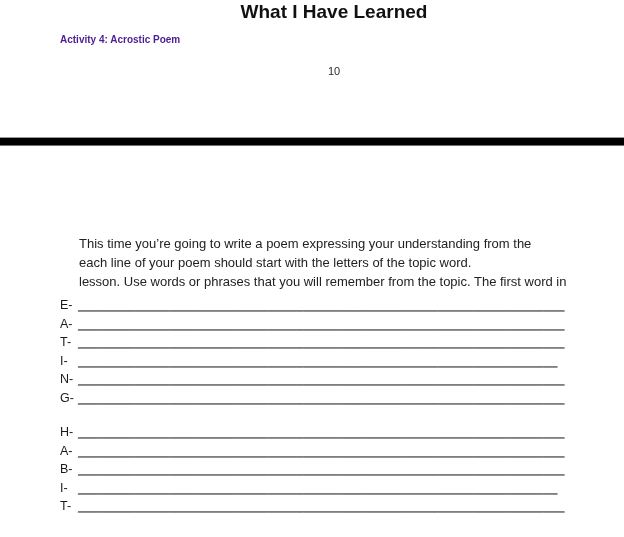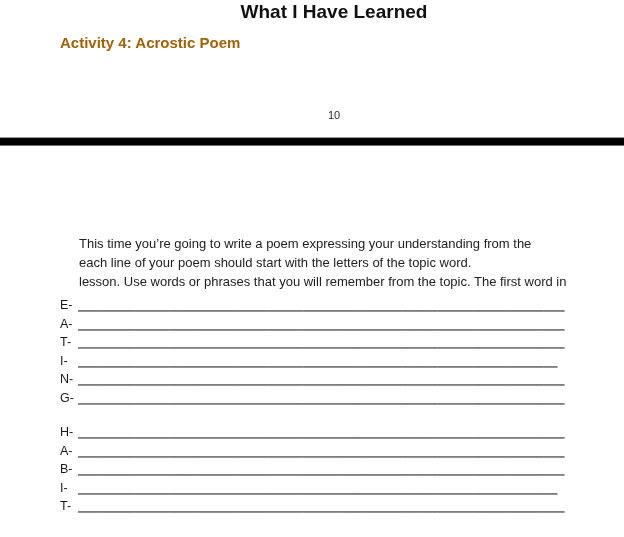--- a/index.html
+++ b/index.html
@@ -24,33 +24,32 @@
     width: 548px;
     text-align: center;
     font-size: 19px;
     font-weight: bold;
     color: #111111;
   }
   .activity {
     position: absolute;
     top: 34px;
     left: 60px;
-    font-size: 15px;
+    font-size: 10px;
     font-weight: bold;
-    color: #a16207;
+    color: #4c1d95;
   }
   .page-number {
     position: absolute;
     top: 65px;
     left: 60px;
     width: 548px;
     text-align: center;
     font-size: 11px;
     color: #2b2b2b;
-    margin-top: 44px;
   }
   .divider {
     position: absolute;
     top: 137px;
     left: 0;
     width: 624px;
     height: 9px;
     background: #000000;
     border-top: 1px solid #9a9a9a;
     border-bottom: 1px solid #6e6e6e;

